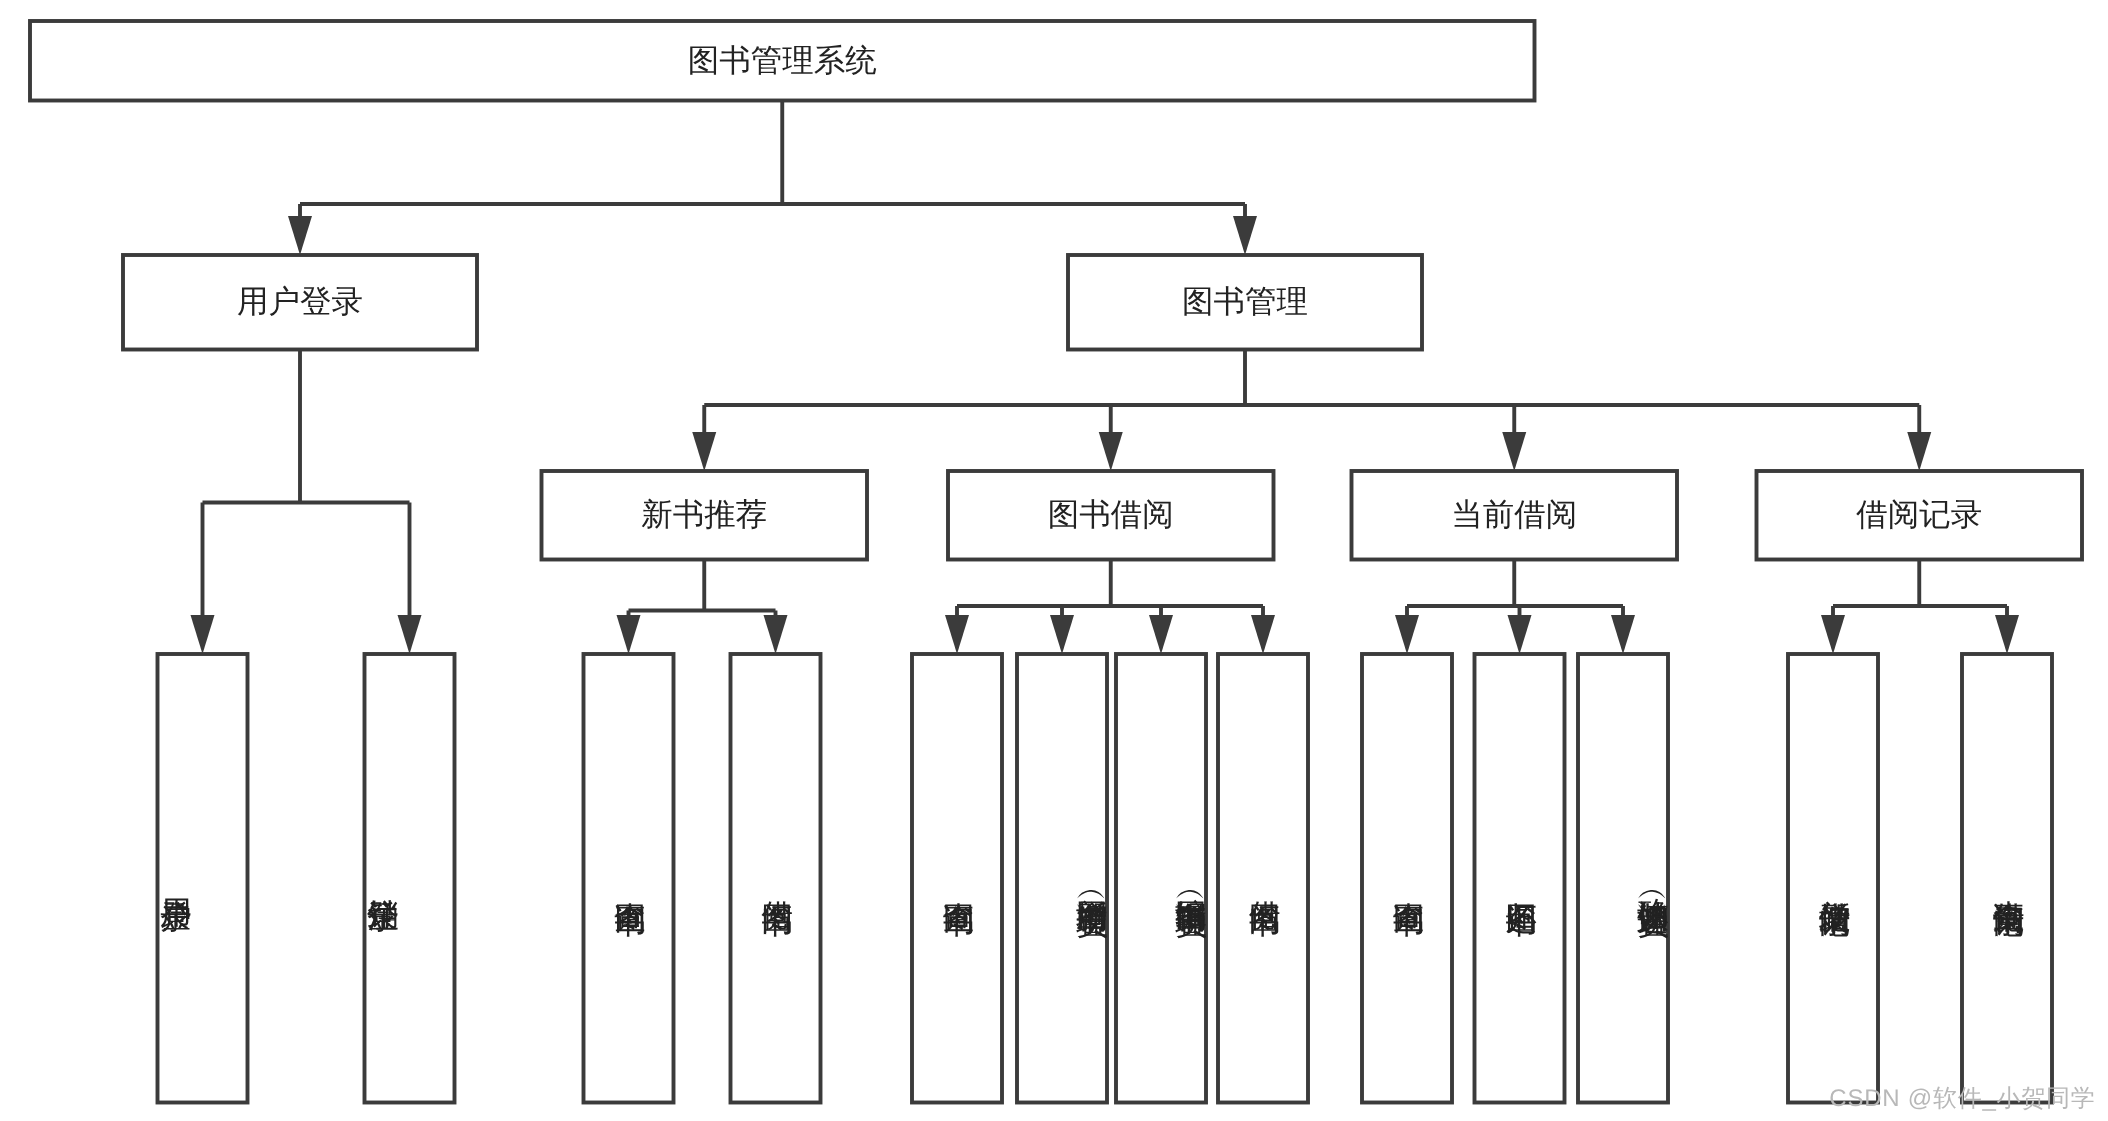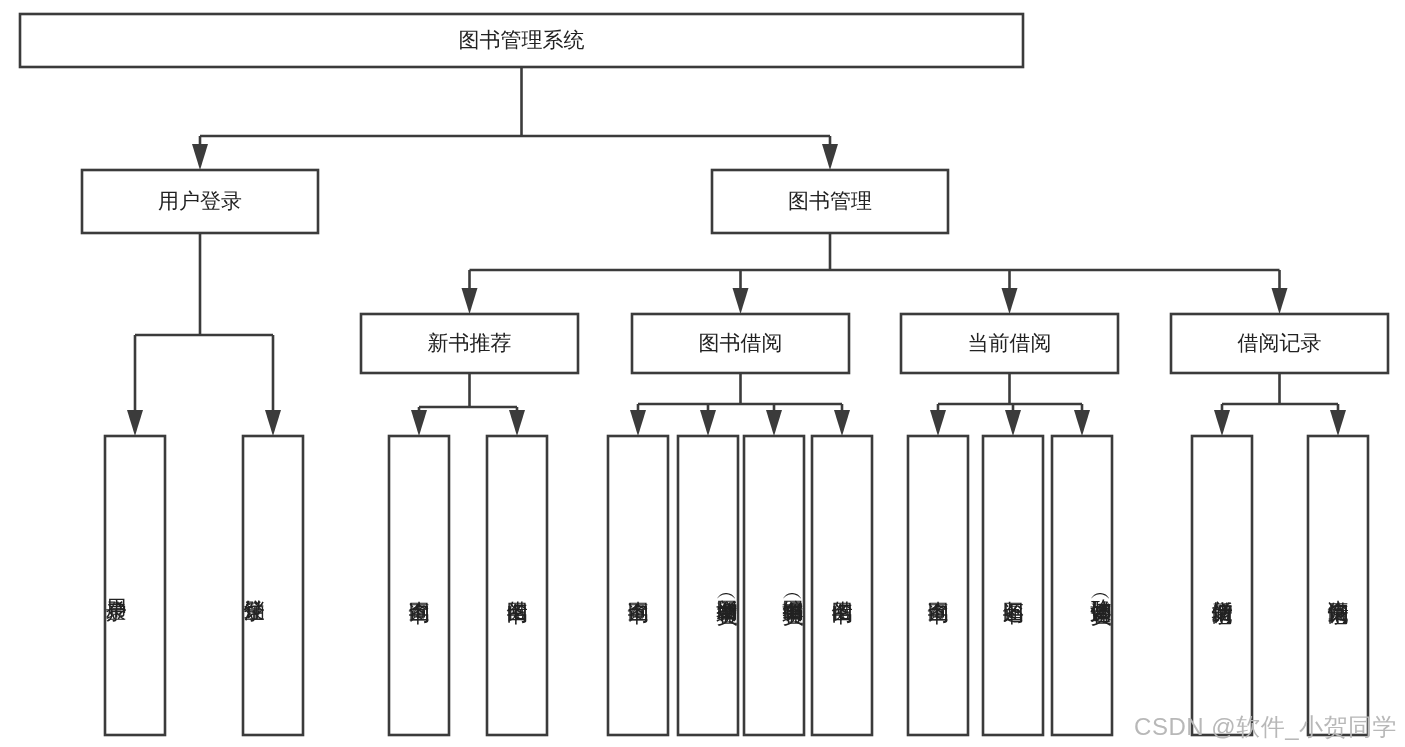--- a/index.html
+++ b/index.html
@@ -61,21 +61,21 @@
     letter-spacing: 1px;
     white-space: nowrap;
     pointer-events: none;
     text-align: center;
   }
   .watermark {
     position: absolute;
     right: 8px;
     bottom: 4px;
     font-family: "Liberation Sans", "DejaVu Sans", sans-serif;
-    font-size: 24px;
+    font-size: 16px;
     color: #b8b8b8;
     white-space: nowrap;
     letter-spacing: 0.5px;
   }
 </style>
 </head>
 <body>
 
 <div id="diagram-root">
   <svg class="diagram-canvas" id="diagram-canvas" viewBox="0 0 1405 747" xmlns="http://www.w3.org/2000/svg">

